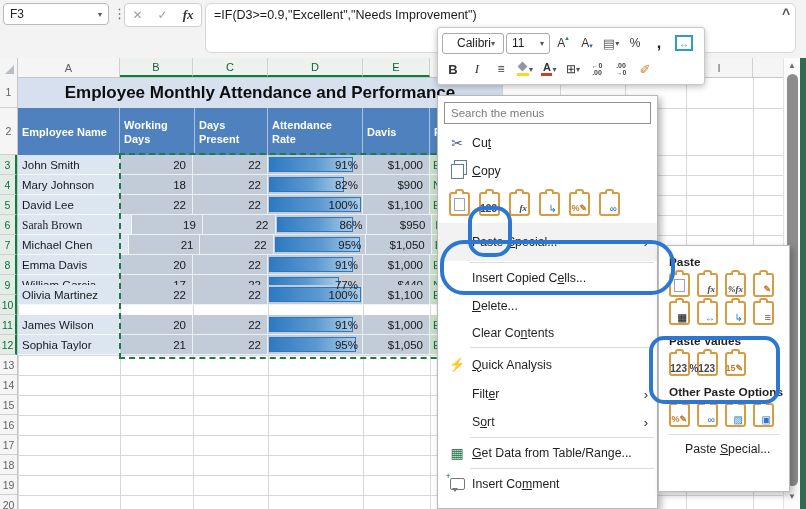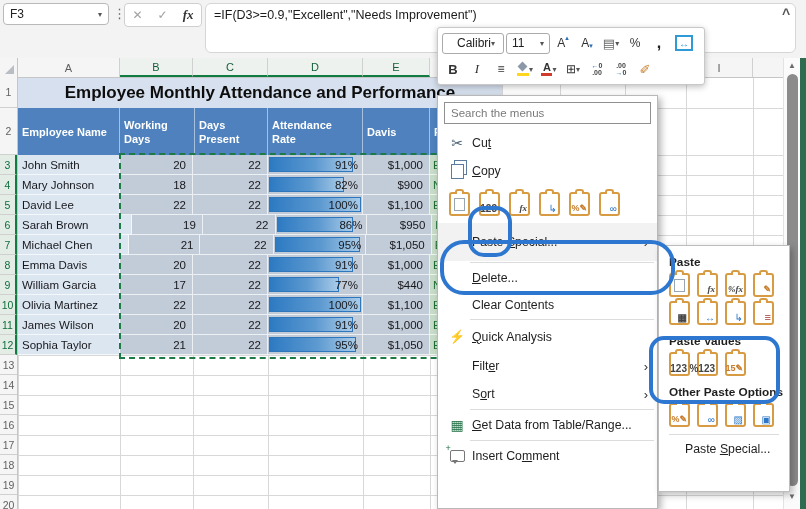--- a/index.html
+++ b/index.html
@@ -254,21 +254,21 @@
         <div class="dc csel" style="width: 73px;">22</div>
         <div class="dc csel" style="width: 75px;">22</div>
         <div class="dc crate" style="width: 95px;">
           <div class="dbar" style="width: calc(100% - 2px);"></div>
           <span>100%</span>
         </div>
         <div class="dc csel" style="width: 67px;">$1,100</div>
         <div class="dc cperf" style="width: 72px;">Excellent</div>
       </div>
       <div class="trow" style="top: 138px;">
-        <div class="dc ca" style="width: 118px;">Sarah Brown</div>
+        <div class="dc ca" style="width: 118px; font-family: Liberation Serif, serif;">Sarah Brown</div>
         <div class="dc csel" style="width: 73px;">19</div>
         <div class="dc csel" style="width: 75px;">22</div>
         <div class="dc crate" style="width: 95px;">
           <div class="dbar" style="width: calc(86% - 2px);"></div>
           <span>86%</span>
         </div>
         <div class="dc csel" style="width: 67px;">$950</div>
         <div class="dc cperf" style="width: 72px;">Needs Improvement</div>
       </div>
       <div class="trow" style="top: 158px;">
@@ -297,21 +297,21 @@
         <div class="dc ca" style="width: 102px;">William Garcia</div>
         <div class="dc csel" style="width: 73px;">17</div>
         <div class="dc csel" style="width: 75px;">22</div>
         <div class="dc crate" style="width: 95px;">
           <div class="dbar" style="width: calc(77% - 2px);"></div>
           <span>77%</span>
         </div>
         <div class="dc csel" style="width: 67px;">$440</div>
         <div class="dc cperf" style="width: 72px;">Needs Improvement</div>
       </div>
-      <div class="trow" style="top: 218px;">
+      <div class="trow" style="top: 208px;">
         <div class="dc ca" style="width: 102px;">Olivia Martinez</div>
         <div class="dc csel" style="width: 73px;">22</div>
         <div class="dc csel" style="width: 75px;">22</div>
         <div class="dc crate" style="width: 95px;">
           <div class="dbar" style="width: calc(100% - 2px);"></div>
           <span>100%</span>
         </div>
         <div class="dc csel" style="width: 67px;">$1,100</div>
         <div class="dc cperf" style="width: 72px;">Excellent</div>
       </div>
@@ -435,20 +435,23 @@
           <div class="clipb">
             <span class="g gb">∞</span>
           </div>
         </div>
         <div class="mitem hl h38 h38">
           <span>Paste <span class="accel">S</span>pecial...</span>
           <span class="arr">›</span>
         </div>
         <div class="msep"></div>
         <div class="mitem">
+          <span>Insert Copied C<span class="accel">e</span>lls...</span>
+        </div>
+        <div class="mitem">
           <span><span class="accel">D</span>elete...</span>
         </div>
         <div class="mitem h26">
           <span>Clear Co<span class="accel">n</span>tents</span>
         </div>
         <div class="msep"></div>
         <div class="mitem h31">
           <div class="mi-ico">
             <span class="qa">⚡</span>
           </div>

